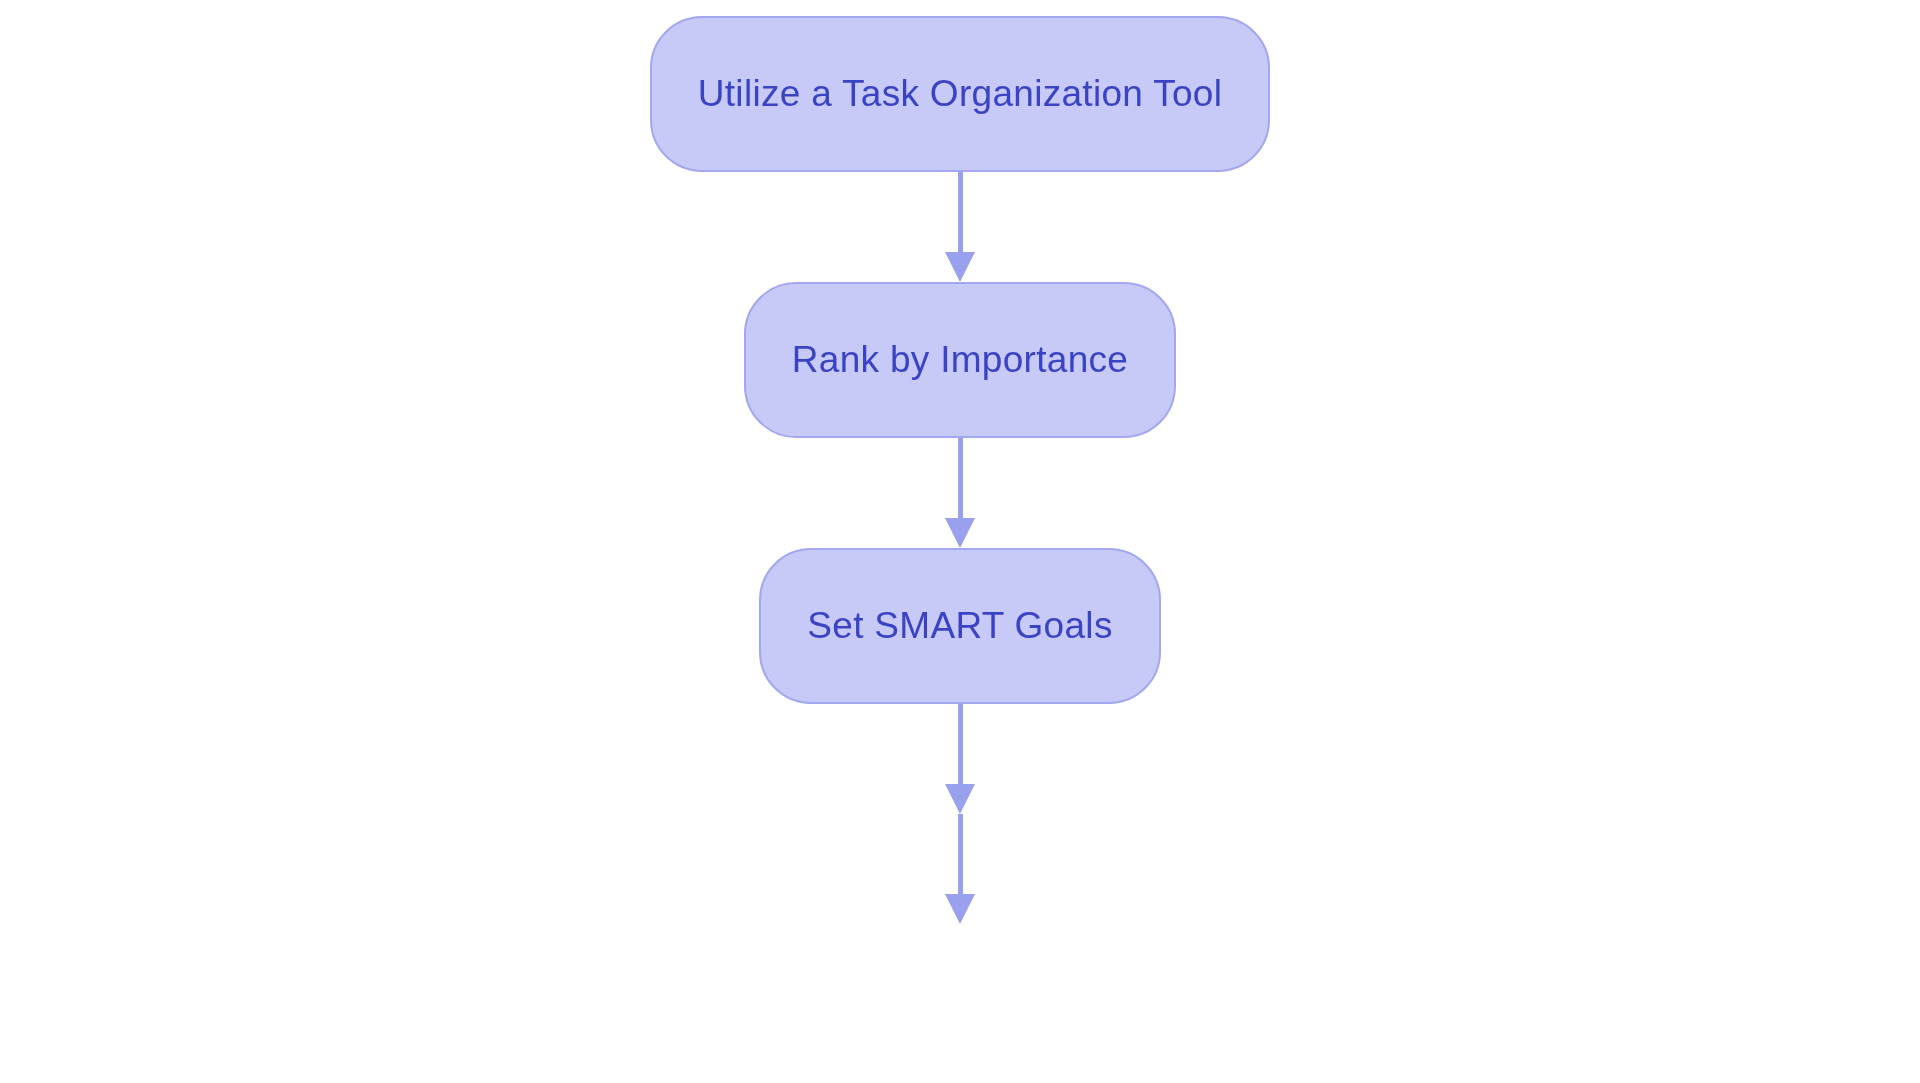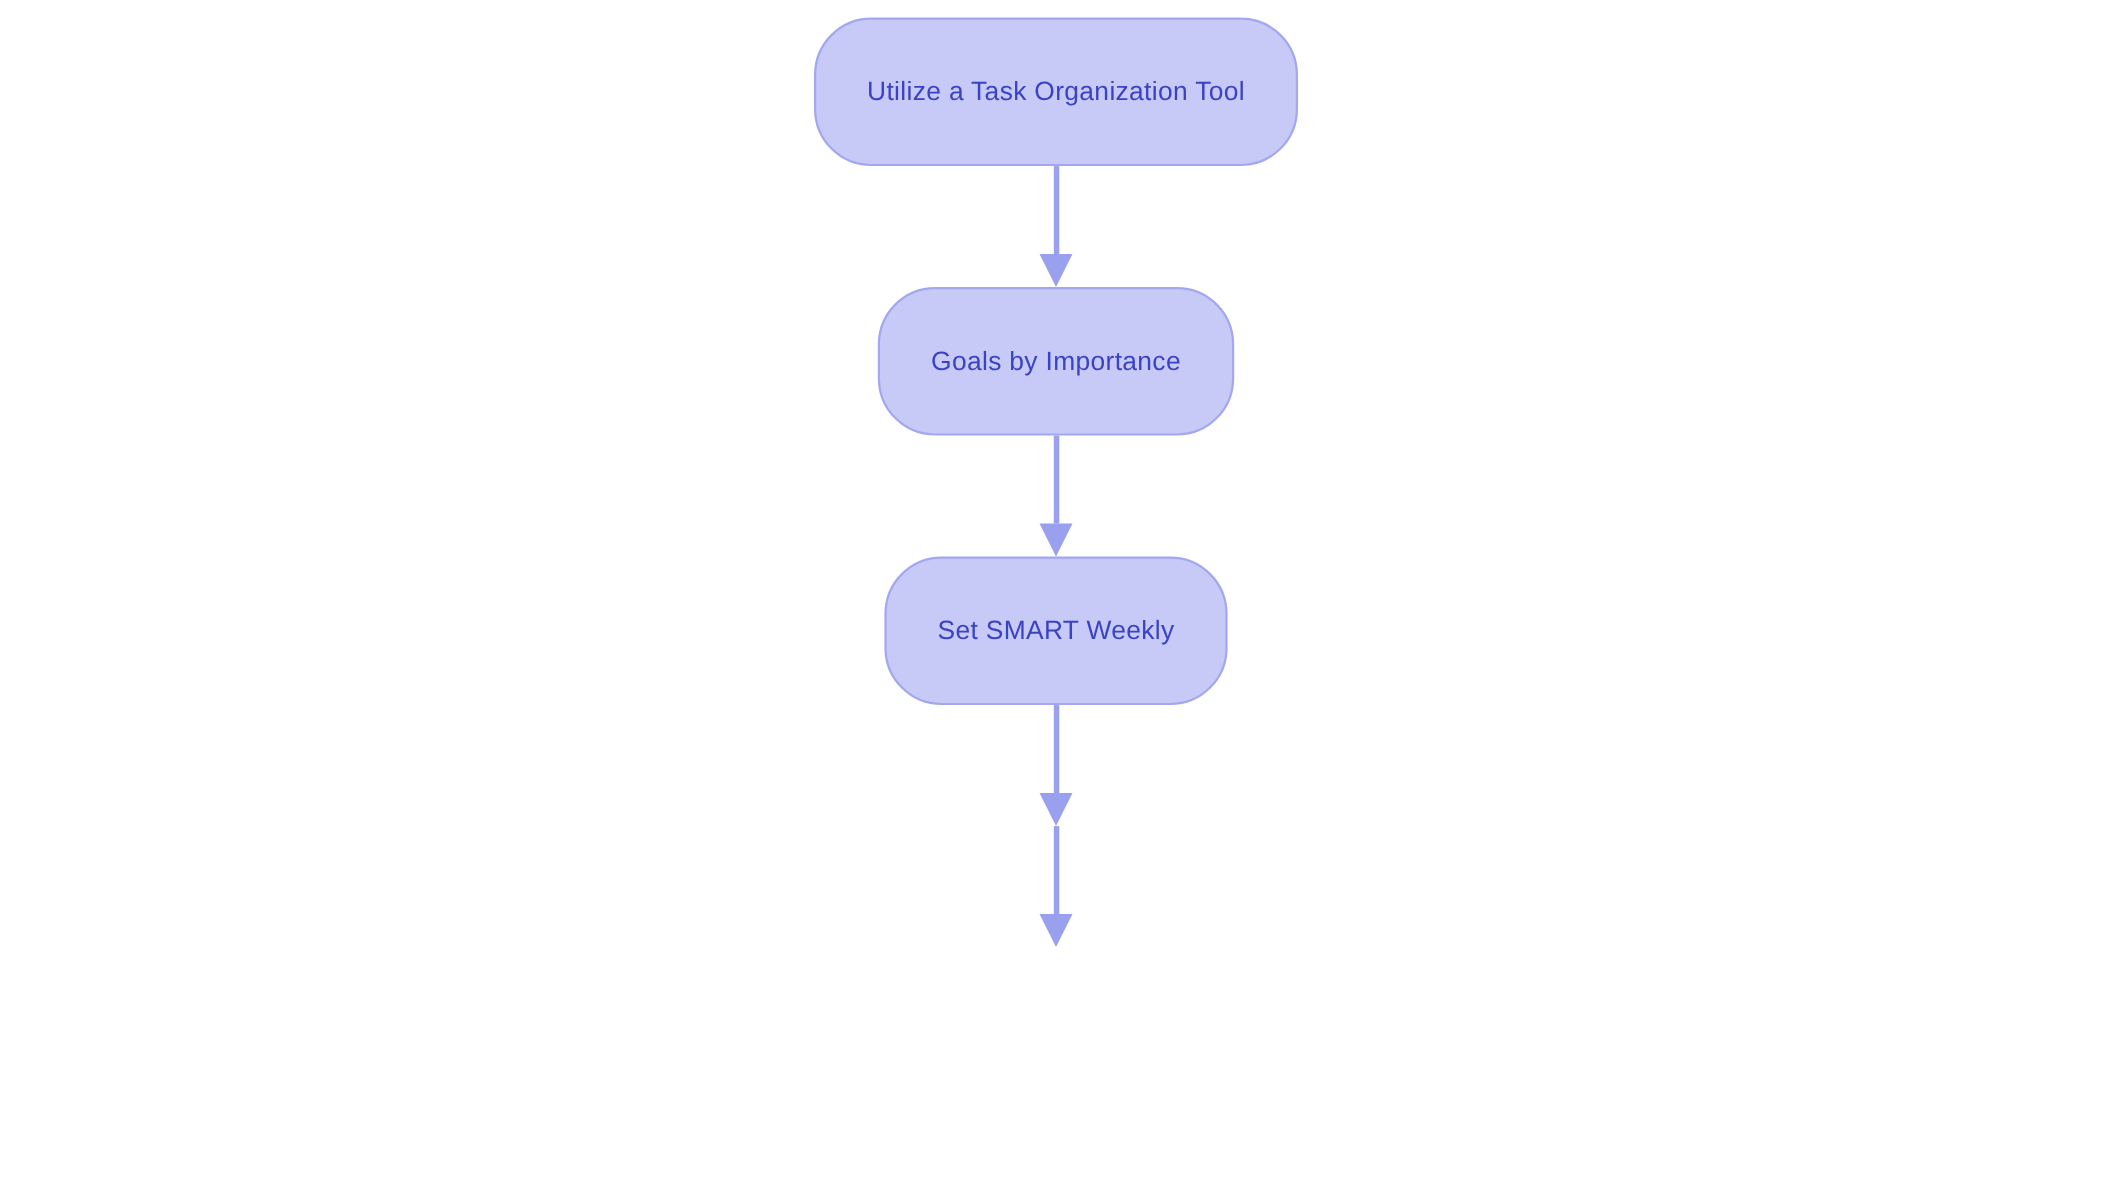--- a/index.html
+++ b/index.html
@@ -17,31 +17,31 @@
     height: 1083px;
     background: var(--bg);
     overflow: hidden;
     display: flex;
     flex-direction: column;
     align-items: center;
     padding-top: 16px;
     font-family: "Liberation Sans", "DejaVu Sans", sans-serif;
   }
   .node {
-    height: 135px;
+    height: 156px;
     min-width: 290px;
     padding: 0 46px;
     border-radius: 52px;
     background: var(--node-fill);
     border: 2px solid var(--node-border);
     color: var(--node-text);
     display: flex;
     align-items: center;
     justify-content: center;
-    font-size: 24px;
+    font-size: 37px;
     font-weight: 400;
     letter-spacing: 0.3px;
     white-space: nowrap;
     flex: 0 0 auto;
   }
   .arrow {
     height: 110px;
     width: 32px;
     display: flex;
     flex-direction: column;
@@ -66,28 +66,28 @@
 
 <div class="canvas">
 
   <div class="node">Utilize a Task Organization Tool</div>
 
   <div class="arrow">
     <div class="arrow-line"></div>
     <div class="arrow-head"></div>
   </div>
 
-  <div class="node">Goals by Importance</div>
+  <div class="node">Rank by Importance</div>
 
   <div class="arrow">
     <div class="arrow-line"></div>
     <div class="arrow-head"></div>
   </div>
 
-  <div class="node">Set SMART Weekly</div>
+  <div class="node">Set SMART Goals</div>
 
   <div class="arrow">
     <div class="arrow-line"></div>
     <div class="arrow-head"></div>
   </div>
 
 
   <div class="arrow">
     <div class="arrow-line"></div>
     <div class="arrow-head"></div>

